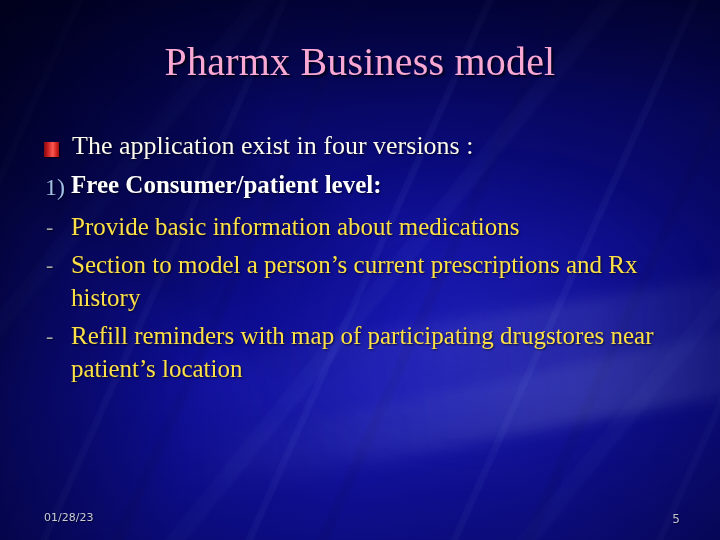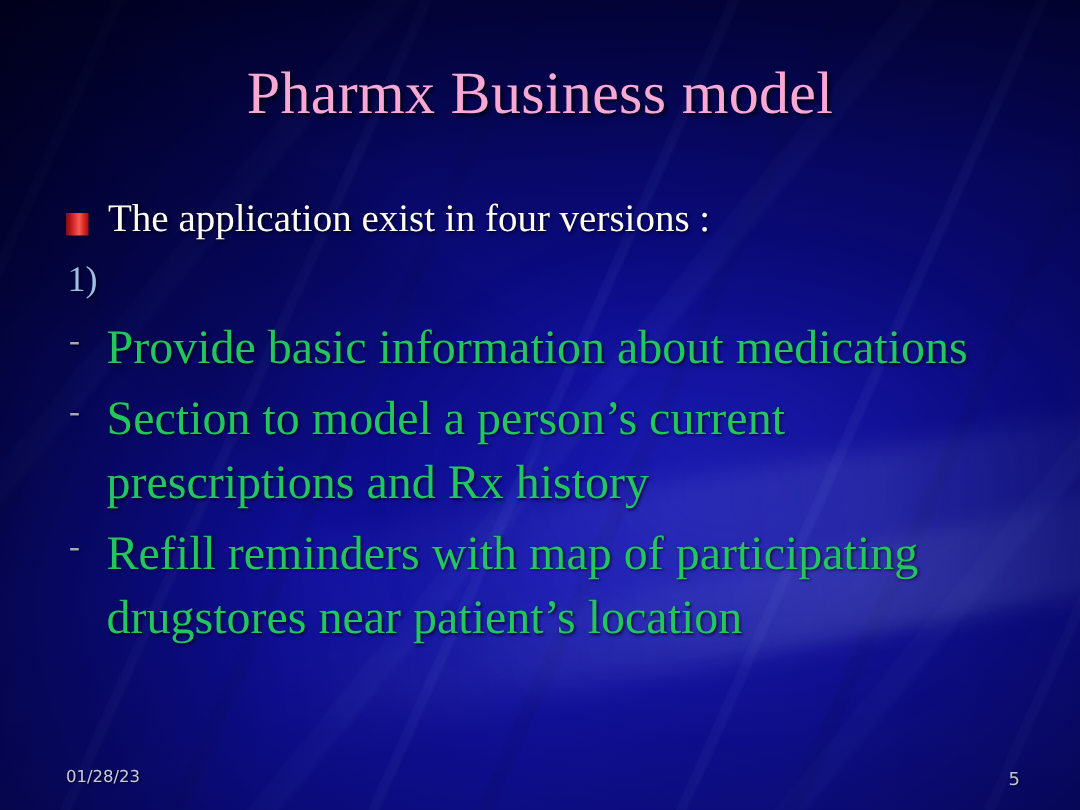--- a/index.html
+++ b/index.html
@@ -162,23 +162,23 @@
   .mk-dash {
     flex: 0 0 auto;
     width: 25px;
     margin: 4px 0 0 2px;
     font-size: 22px;
     line-height: 1.2;
     color: #A9A9A9;
     text-shadow: 1px 1px 1px rgba(0,0,10,0.6);
   }
   .txt-l3 {
-    font-size: 32px;
+    font-size: 25px;
     line-height: 1.34;
-    color: #22c55e;
+    color: #fde047;
     text-shadow: 1px 1px 2px rgba(0,0,10,0.7);
   }
 
   
   .footer-date {
     position: absolute;
     left: 44px;
     bottom: 16px;
     font-family: "DejaVu Sans", "Liberation Sans", sans-serif;
     font-size: 11px;
@@ -215,20 +215,21 @@
 
     <div class="body-block">
 
       <div class="row row-l1">
         <span class="mk-square"></span>
         <span class="txt-l1">The application exist in four versions :</span>
       </div>
 
       <div class="row row-l2">
         <span class="mk-num">1)</span>
+        <span class="txt-l2">Free Consumer/patient level:</span>
       </div>
 
       <div class="row row-l3">
         <span class="mk-dash">-</span>
         <span class="txt-l3">Provide basic information about medications</span>
       </div>
 
       <div class="row row-l3">
         <span class="mk-dash">-</span>
         <span class="txt-l3">Section to model a person’s current prescriptions and Rx history</span>

